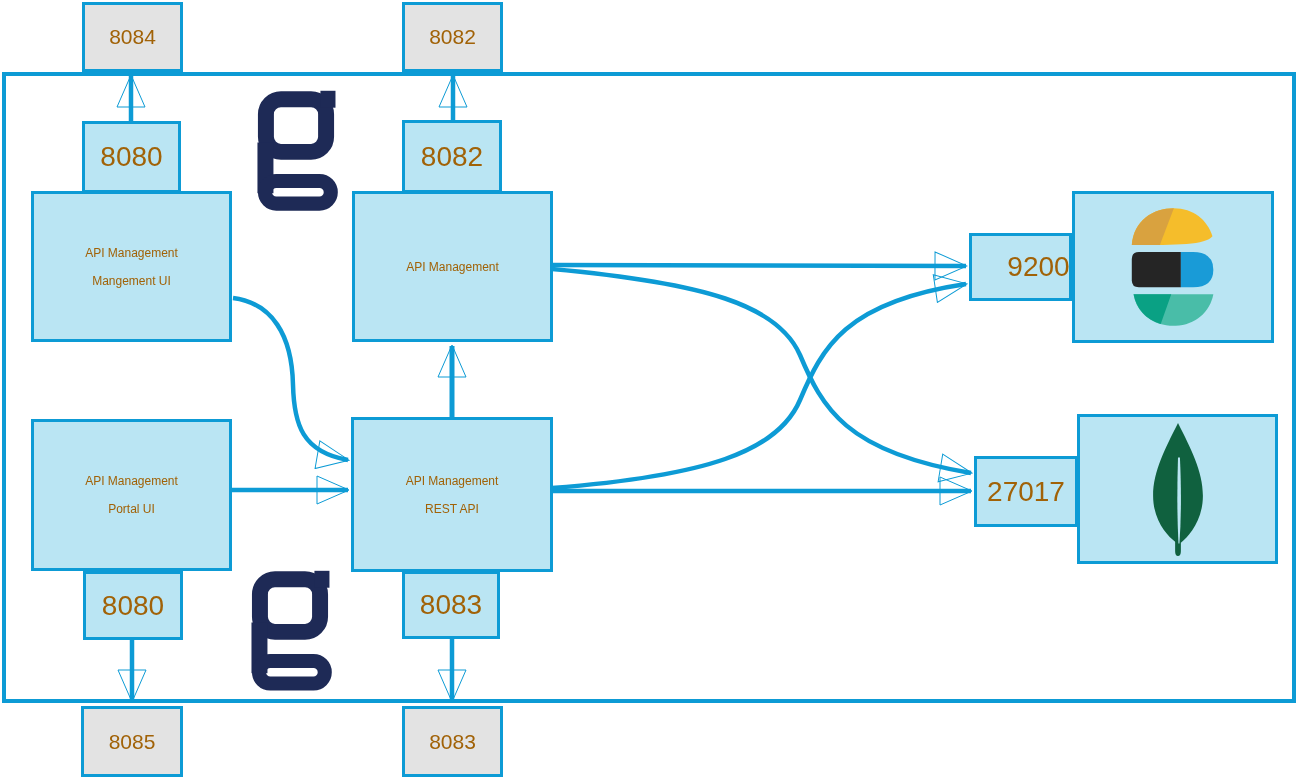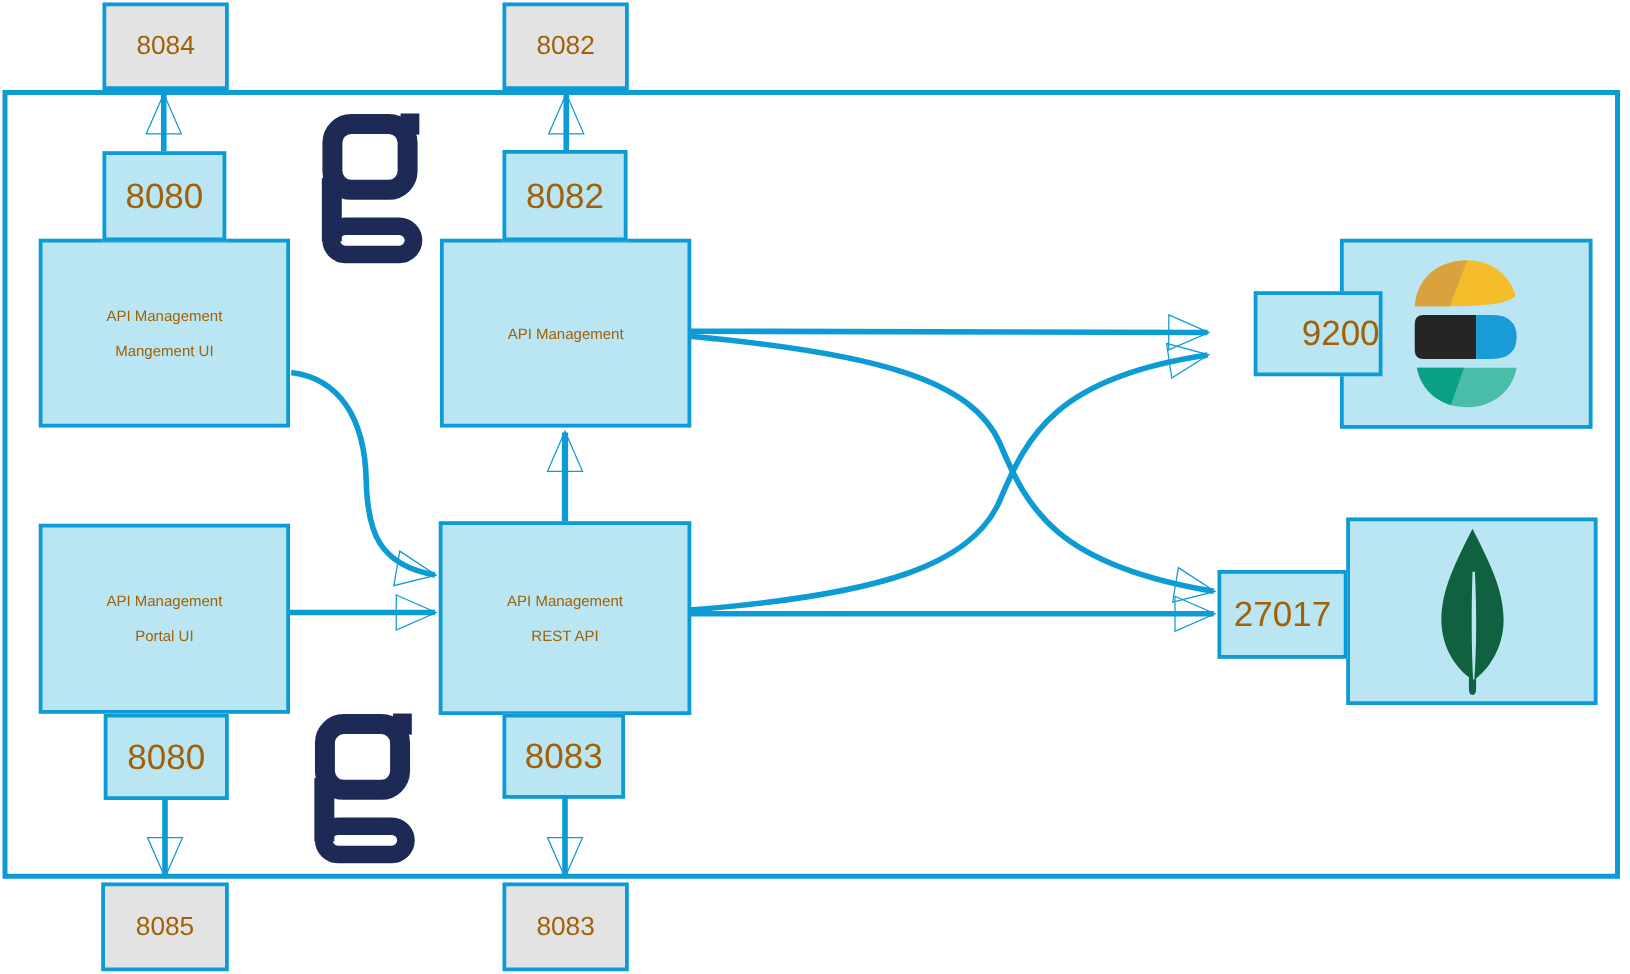--- a/index.html
+++ b/index.html
@@ -49,21 +49,21 @@
     </div>
   <div class="box port" style="left:402px;top:120px;width:100px;height:73px;">
       <span>8082</span>
     </div>
   <div class="box port" style="left:83px;top:571px;width:100px;height:69px;">
       <span>8080</span>
     </div>
   <div class="box port" style="left:402px;top:571px;width:98px;height:68px;">
       <span>8083</span>
     </div>
-  <div class="box port" style="left:1003px;top:233px;width:103px;height:68px;padding-left:36px;">
+  <div class="box port" style="left:969px;top:233px;width:103px;height:68px;padding-left:36px;">
       <span>9200</span>
     </div>
   <div class="box port" style="left:974px;top:456px;width:104px;height:71px;">
       <span>27017</span>
     </div>
 
   <div class="box node" style="left:31px;top:191px;width:201px;height:151px;">
     <div>
       <div>API Management</div>
       <div>Mangement UI</div>

